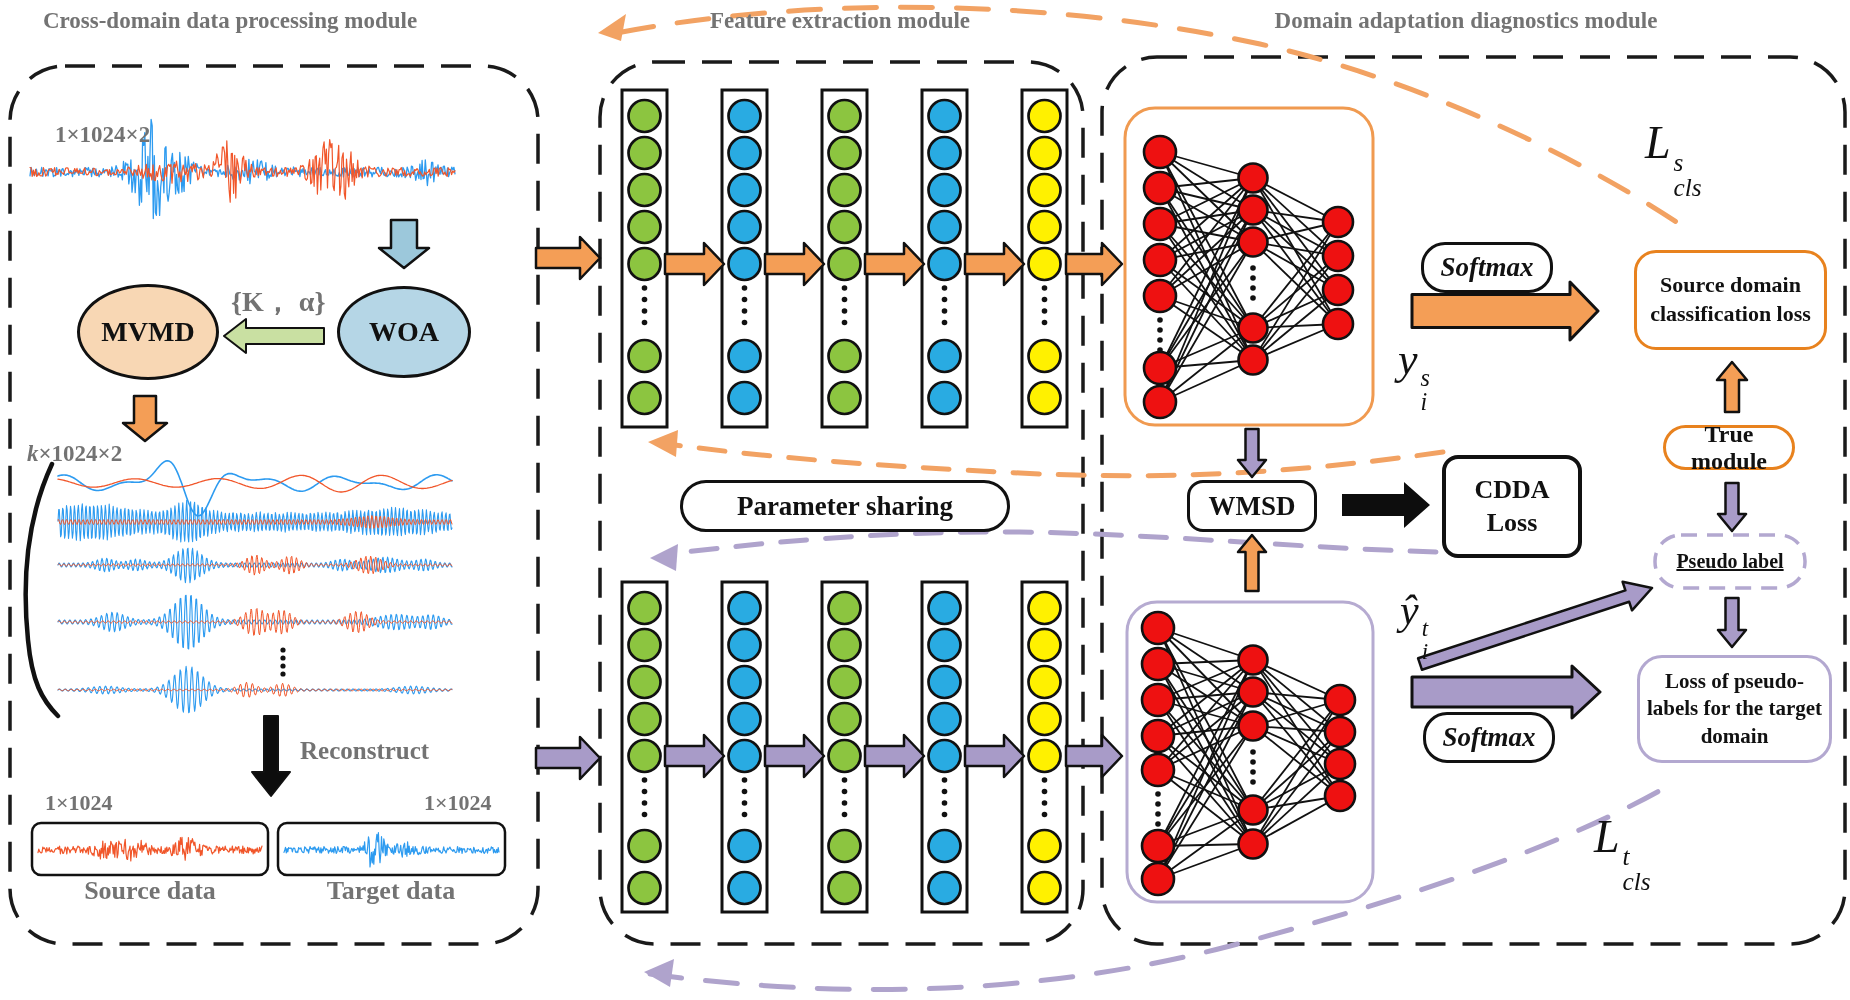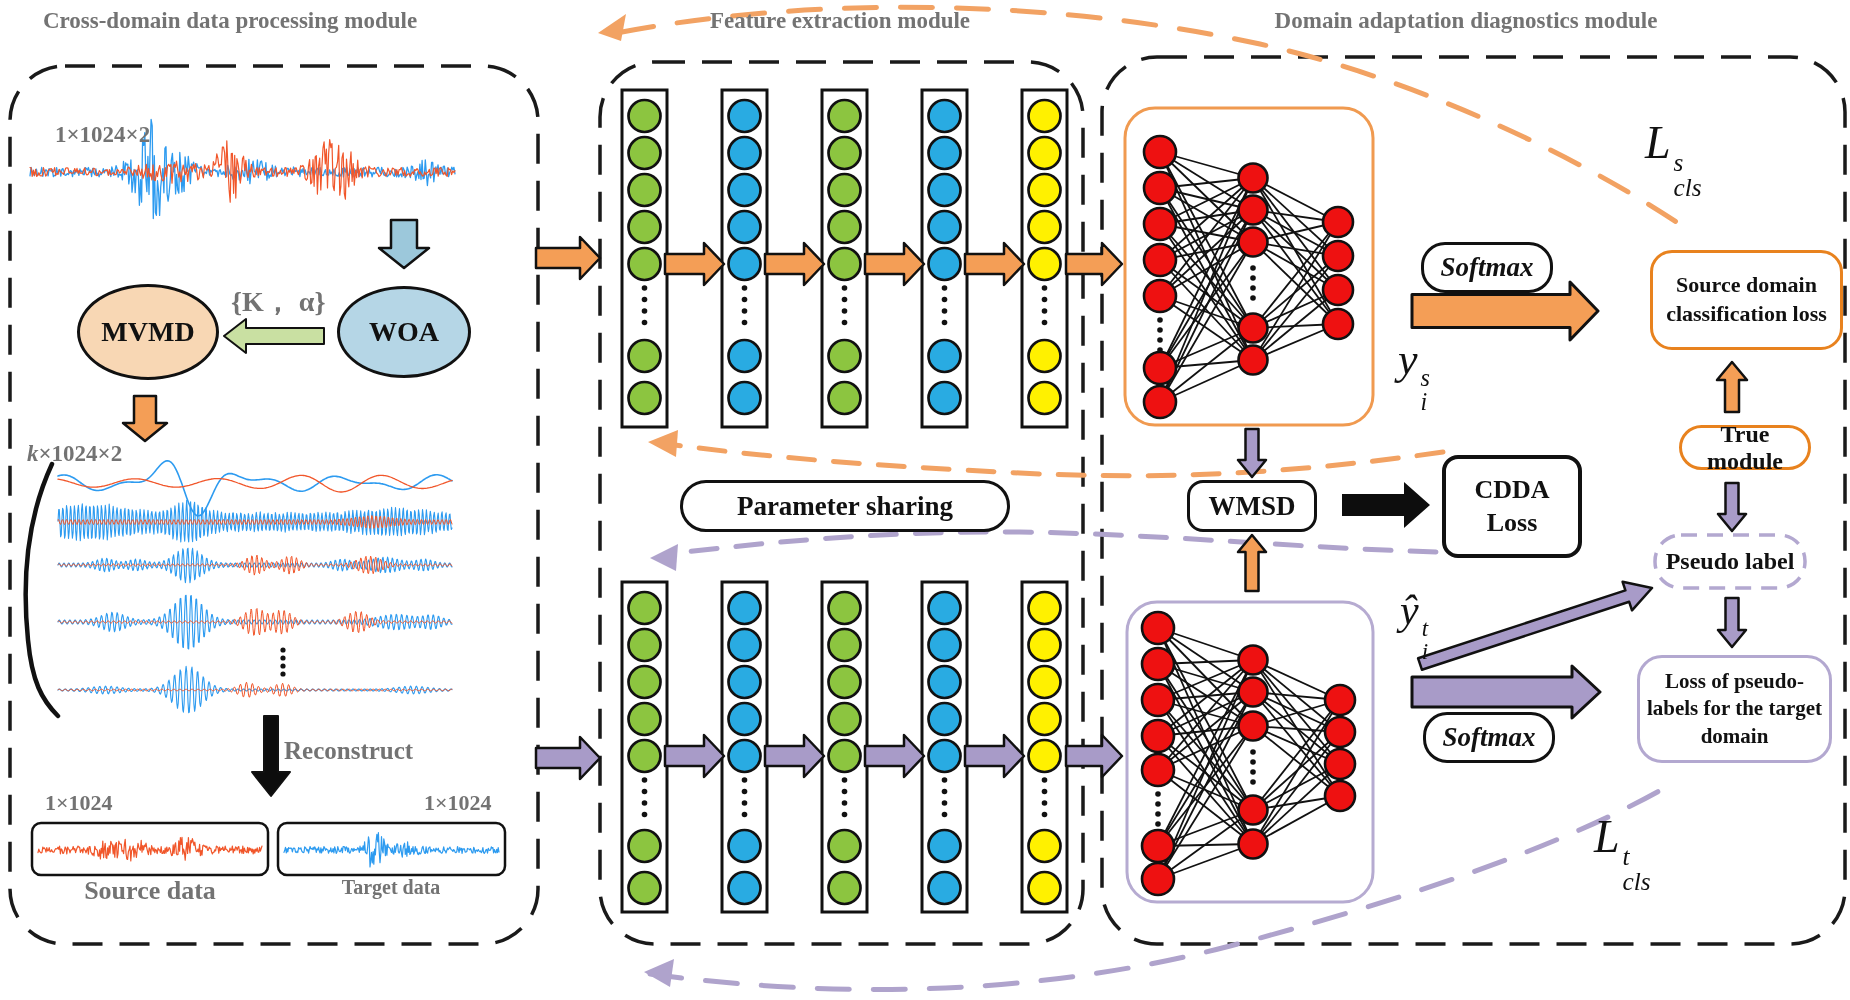--- a/index.html
+++ b/index.html
@@ -8,21 +8,21 @@
   #layer{position:absolute;left:0;top:0;}
   .lbl{position:absolute;color:#737373;font-weight:bold;white-space:nowrap;z-index:5;}
   .title{font-size:23px;transform:translateX(-50%);}
   .ctr{display:flex;align-items:center;justify-content:center;text-align:center;
        position:absolute;box-sizing:border-box;color:#111;font-weight:bold;z-index:5;background:transparent;}
   .ellipse{border:3px solid #111;border-radius:50%;font-size:28px;}
   .pill{border:3.5px solid #111;border-radius:26px;font-size:27px;}
   .sqbox{border:3.5px solid #111;border-radius:16px;font-size:27px;}
   .cdda{border:4px solid #111;border-radius:16px;font-size:26px;line-height:1.25;}
   .softmax{border:3.5px solid #111;border-radius:24px;font-size:27px;font-style:italic;}
-  .oband{border:3.5px solid #E8821E;border-radius:22px;margin-left:16px;}
+  .oband{border:3.5px solid #E8821E;border-radius:22px;}
   .pband{border:3.5px solid #B3A8D0;border-radius:24px;}
   .math{position:absolute;color:#111;z-index:5;font-style:italic;}
   .math .base{letter-spacing:1px;}
   .math .ss{display:inline-flex;flex-direction:column;justify-content:space-between;
             height:1.3em;vertical-align:-0.5em;margin-left:2px;font-size:0.55em;line-height:1;}
   .kpart{font-style:italic;}
 </style>
 </head>
 <body>
 
@@ -402,26 +402,26 @@
   <div class="ctr ellipse" style="left: 77px; top: 284px; width: 142px; height: 96px; background: rgb(248, 215, 180);">
     <span>MVMD</span>
   </div>
   <div class="ctr ellipse" style="left: 337px; top: 286px; width: 134px; height: 92px; background: rgb(181, 214, 230);">
     <span>WOA</span>
   </div>
   <div class="lbl" style="left:231px;top:283px;font-size:28px;">{K， α}</div>
 
   <div class="lbl" style="left:27px;top:441px;font-size:23px;"><span class="kpart">k</span><span>×1024×2</span></div>
 
-  <div class="lbl" style="left:284px;top:737px;font-size:25px;">Reconstruct</div>
+  <div class="lbl" style="left:300px;top:737px;font-size:25px;">Reconstruct</div>
 
   <div class="lbl" style="left:45px;top:790px;font-size:22px;">1×1024</div>
   <div class="lbl" style="left:424px;top:790px;font-size:22px;">1×1024</div>
   <div class="lbl" style="left:150px;top:876px;font-size:26px;transform:translateX(-50%);">Source data</div>
-  <div class="lbl" style="left:391px;top:876px;font-size:20px;transform:translateX(-50%);">Target data</div>
+  <div class="lbl" style="left:391px;top:876px;font-size:26px;transform:translateX(-50%);">Target data</div>
 
   <div class="ctr pill" style="left:680px;top:480px;width:330px;height:52px;">
     <span>Parameter sharing</span>
   </div>
 
   <div class="ctr sqbox" style="left:1187px;top:480px;width:130px;height:52px;">
     <span>WMSD</span>
   </div>
 
   <div class="ctr cdda" style="left:1442px;top:455px;width:140px;height:103px;">
@@ -442,21 +442,21 @@
     <span>
       <span style="display:block;">Source domain</span>
       <span style="display:block;">classification loss</span>
     </span>
   </div>
 
   <div class="ctr oband" style="left: 1663px; top: 425px; width: 132px; height: 45px; font-size: 24px; border-radius: 23px; border-color: rgb(232, 130, 30);">
     <span>True module</span>
   </div>
 
-  <div class="ctr" style="left:1655px;top:535px;width:150px;height:53px;font-size:24px;">
+  <div class="ctr" style="left:1655px;top:535px;width:150px;height:53px;font-size:20px;text-decoration:underline;">
     <span>Pseudo label</span>
   </div>
 
   <div class="ctr pband" style="left: 1637px; top: 655px; width: 195px; height: 108px; font-size: 21px; line-height: 1.3; border-color: rgb(179, 168, 208); border-radius: 25px;">
     <span>
       <span style="display:block;">Loss of pseudo-</span>
       <span style="display:block;">labels for the target</span>
       <span style="display:block;">domain</span>
     </span>
   </div>

